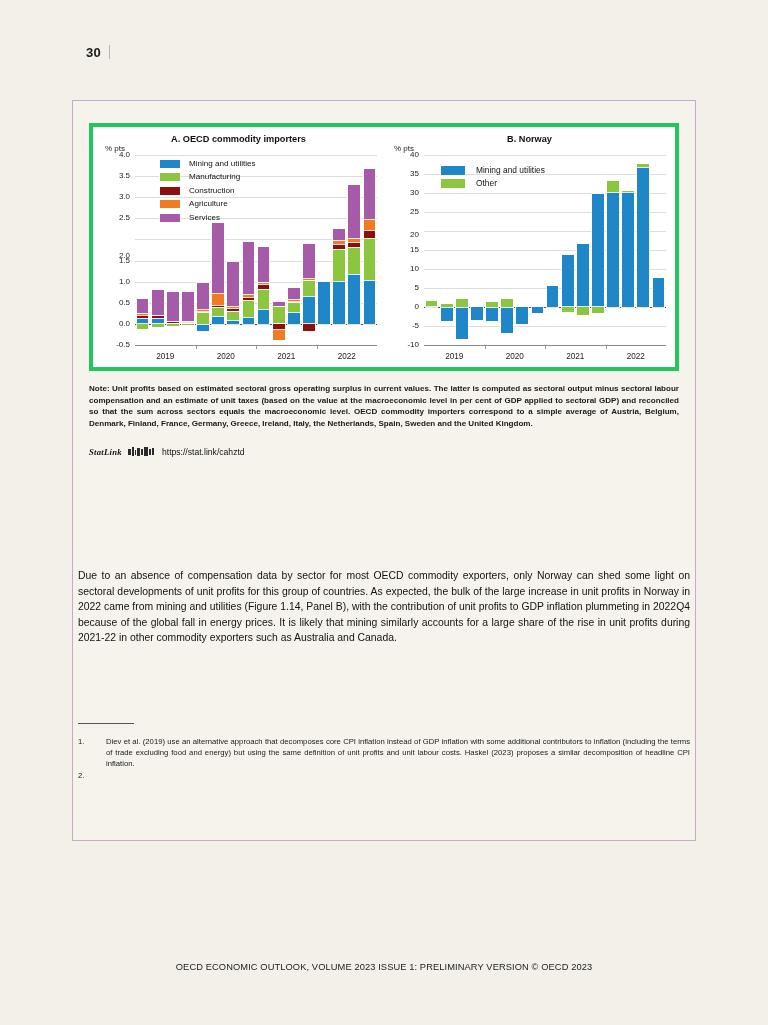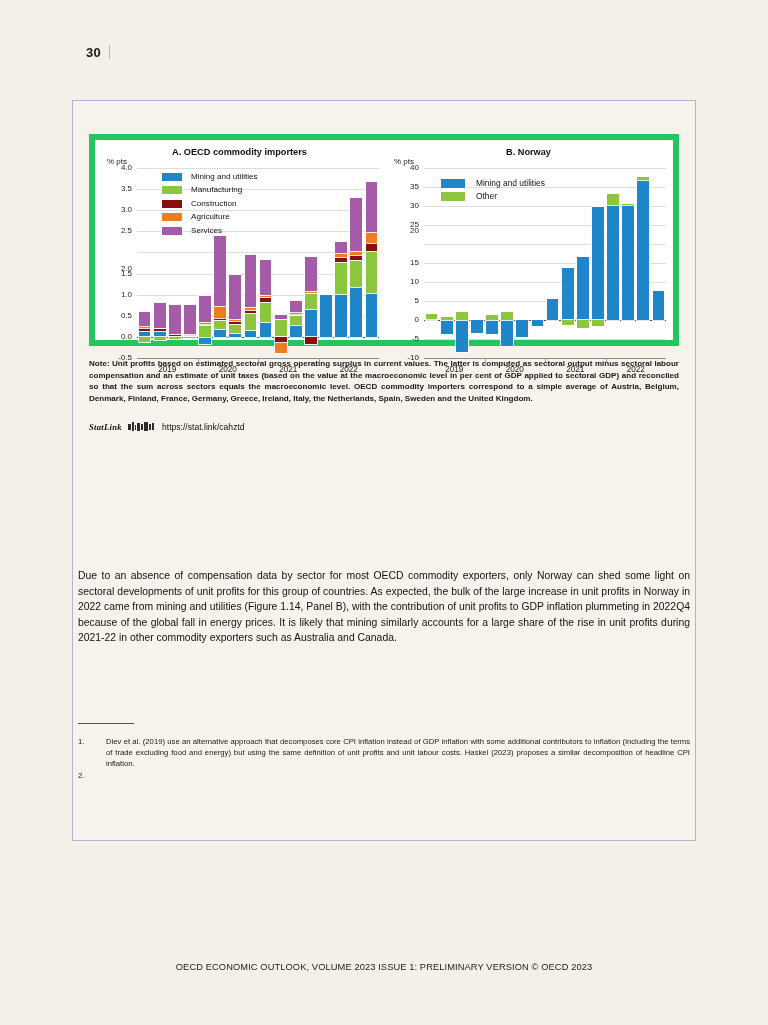--- a/index.html
+++ b/index.html
@@ -37,24 +37,24 @@
   .fig-title {
     color:#9b2c8f; font-size:11.4px; font-weight:bold;
     letter-spacing:-0.05px; line-height:14px;
   }
   .fig-sub {
     color:#1c1c1c; font-size:10.3px; margin-top:9px;
     line-height:13px;
   }
   
   .charts {
-    position:relative; margin-top:19px;
-    height:212px;
+    position:relative; margin-top:8px;
+    height:248px;
     background:#ffffff;
-    border:6px solid #22c55e;
+    border:4px solid #22c55e;
   }
   .panel { position:absolute; top:0; height:248px; }
   .panel-a { left:0; width:50%; }
   .panel-b { left:50%; width:50%; }
   .panel-title {
     position:absolute; top:7px; left:0; right:0;
     text-align:center; font-size:9.2px; font-weight:bold; color:#111;
   }
   .axis-unit {
     position:absolute; font-size:8px; color:#222;
@@ -397,21 +397,21 @@
             <div class="bar" style="left: 228.539px; top: 0px; width: 11.7975px; height: 190px;">
               <div class="seg" style="background: rgb(31, 134, 200); height: 29.26px; outline: rgba(255, 255, 255, 0.85) solid 0.6px; top: 122.74px;"></div>
             </div>
           </div>
           <div class="ytick" style="left: 9px; top: 214px;">-10</div>
           <div class="ytick" style="left: 9px; top: 195px;">-5</div>
           <div class="ytick" style="left: 9px; top: 176px;">0</div>
           <div class="ytick" style="left: 9px; top: 157px;">5</div>
           <div class="ytick" style="left: 9px; top: 138px;">10</div>
           <div class="ytick" style="left: 9px; top: 119px;">15</div>
-          <div class="ytick" style="left: 9px; top: 87px;">20</div>
+          <div class="ytick" style="left: 9px; top: 104px;">20</div>
           <div class="ytick" style="left: 9px; top: 81px;">25</div>
           <div class="ytick" style="left: 9px; top: 62px;">30</div>
           <div class="ytick" style="left: 9px; top: 43px;">35</div>
           <div class="ytick" style="left: 9px; top: 24px;">40</div>
           <div class="xtick" style="left: 46.25px; top: 225px; width: 48px;">2019</div>
           <div class="xtick" style="left: 106.75px; top: 225px; width: 48px;">2020</div>
           <div class="xsep" style="left: 100.5px; top: 218px; height: 4px;"></div>
           <div class="xtick" style="left: 167.25px; top: 225px; width: 48px;">2021</div>
           <div class="xsep" style="left: 161px; top: 218px; height: 4px;"></div>
           <div class="xtick" style="left: 227.75px; top: 225px; width: 48px;">2022</div>

